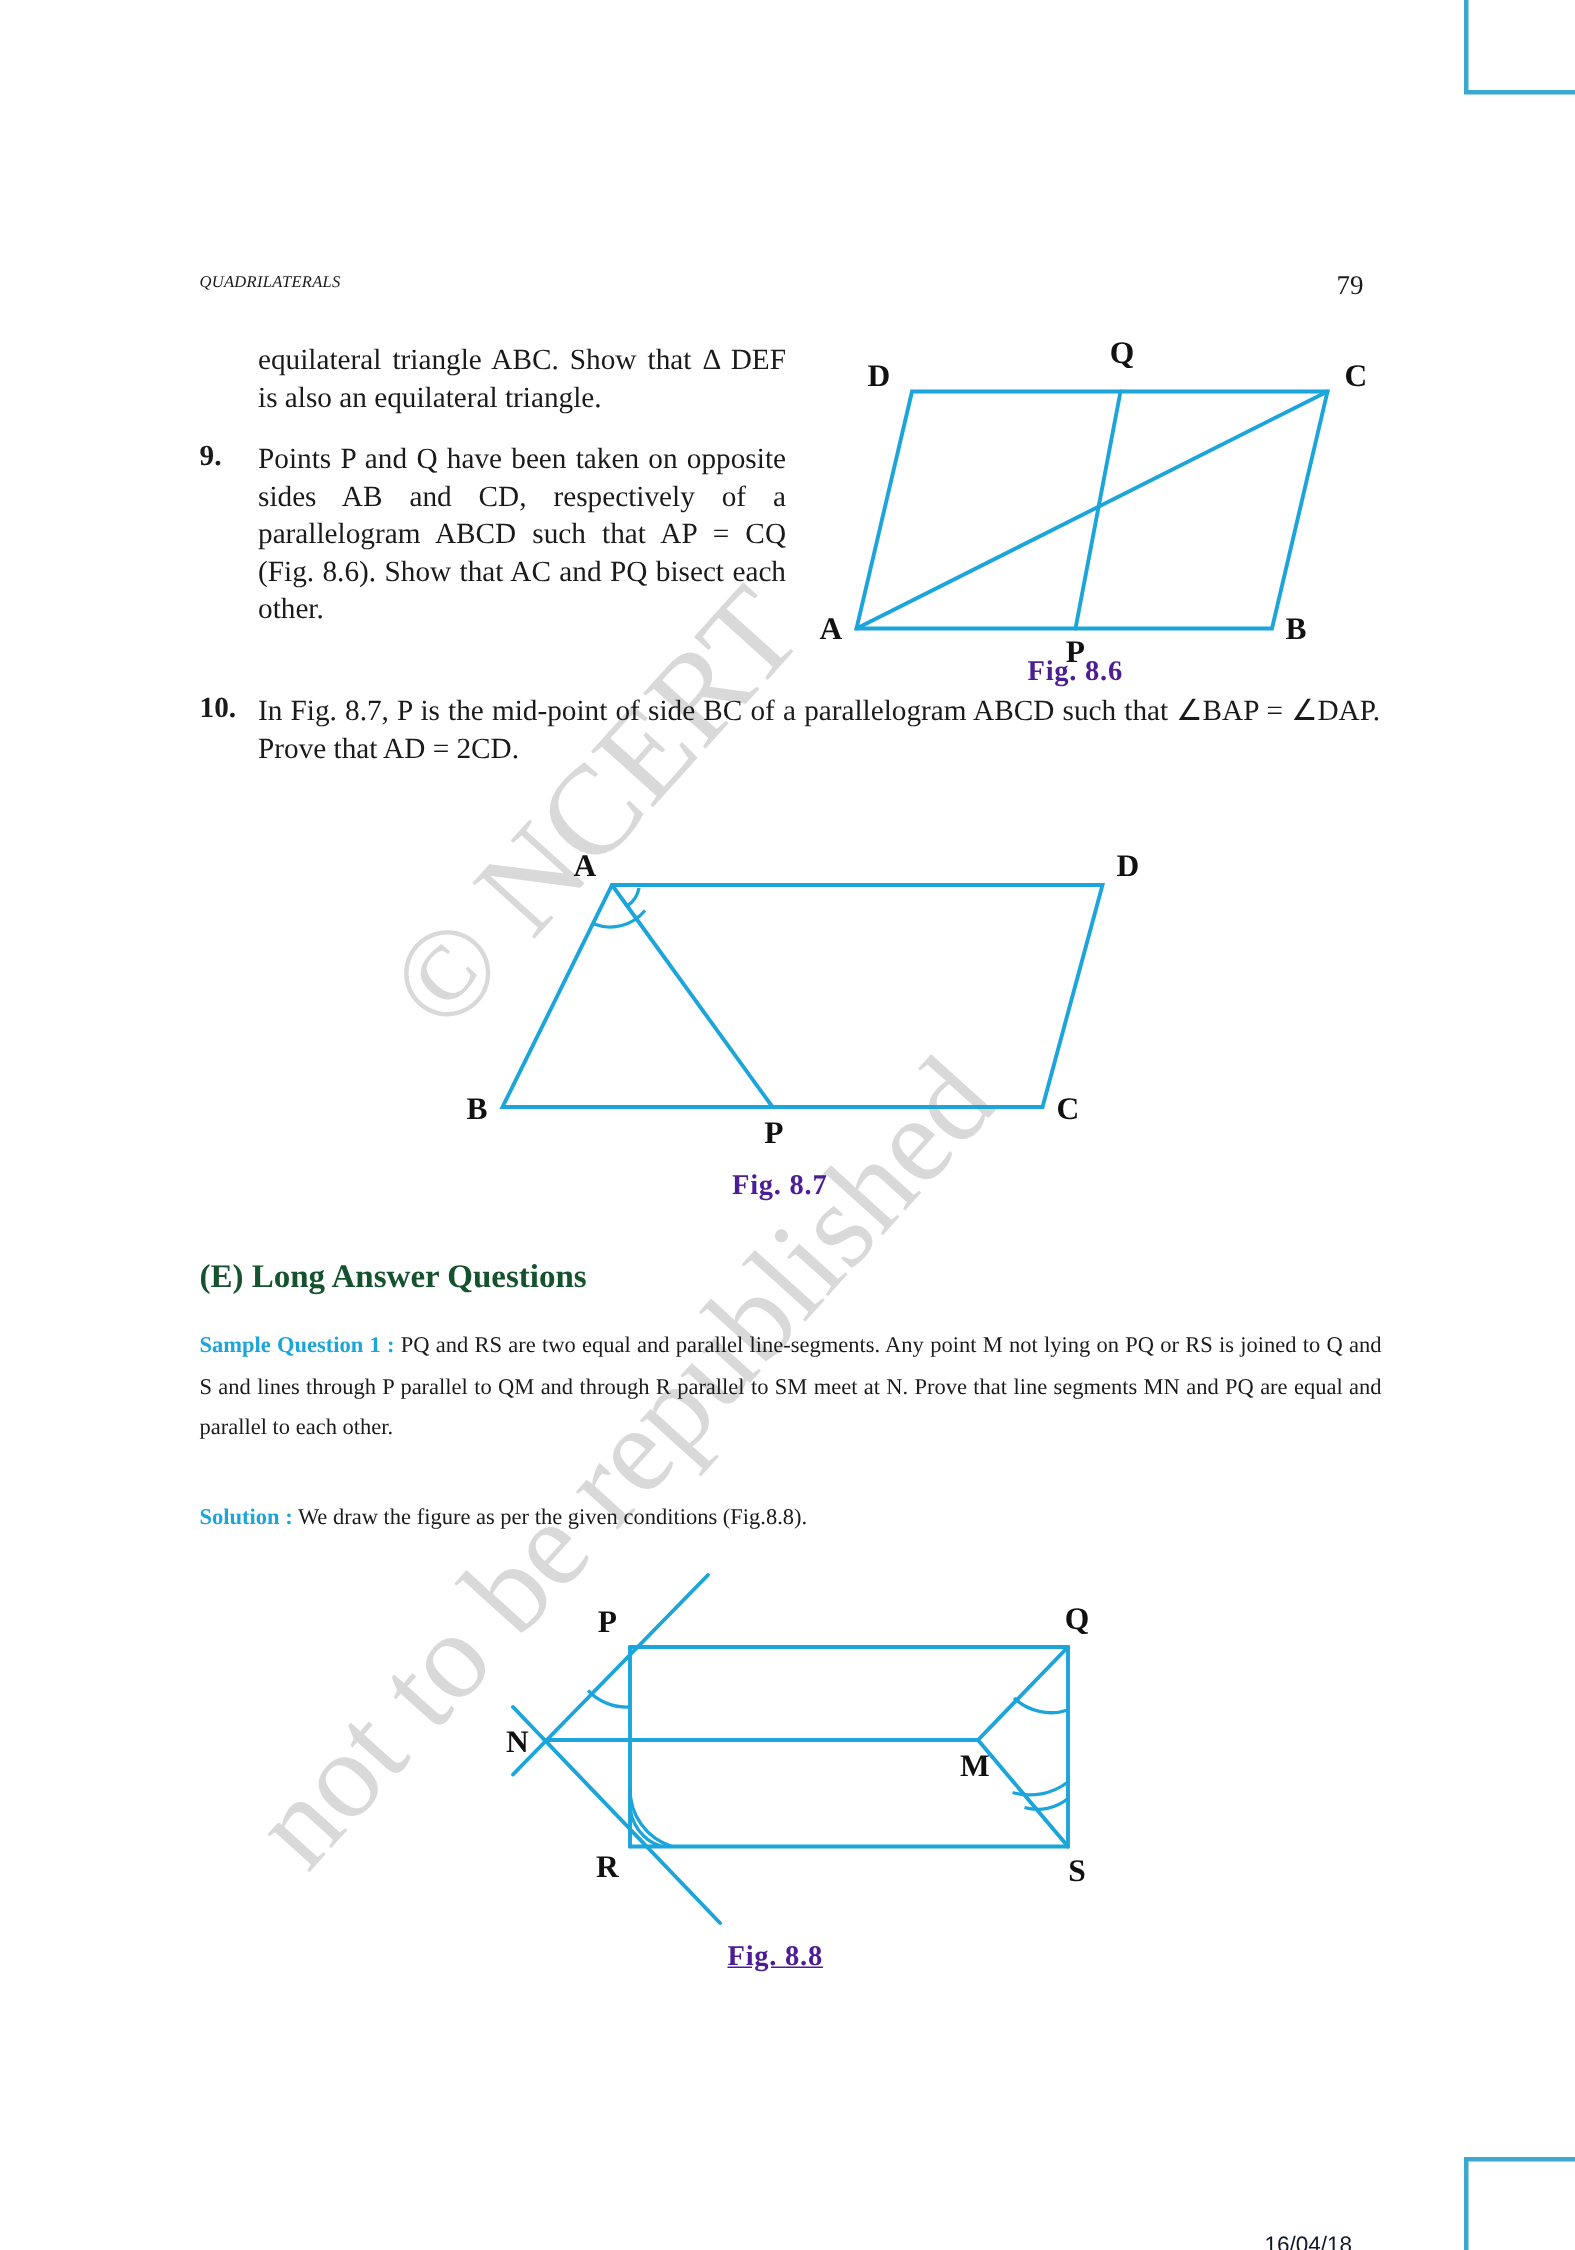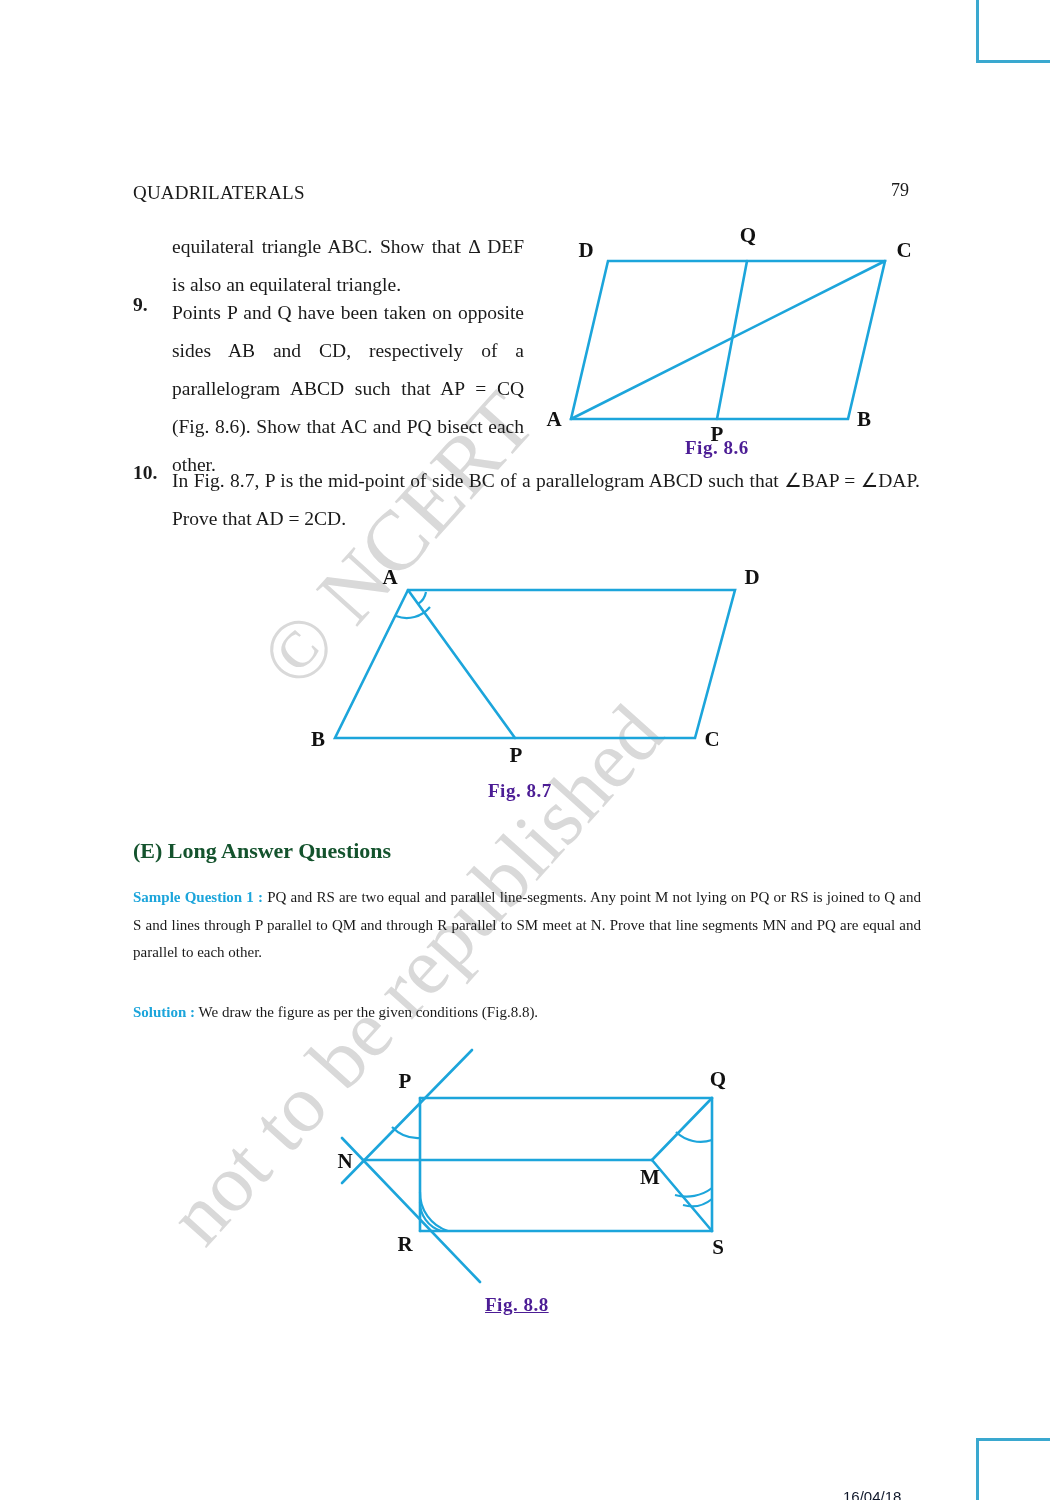--- a/index.html
+++ b/index.html
@@ -58,37 +58,38 @@
   .page {
     position: absolute;
     left: 0; top: 0;
     width: 1050px; height: 1500px;
     z-index: 2;
   }
 
   .runhead {
     position: absolute;
     left: 133px; top: 182px;
-    font-size: 19px;
+    font-size: 11px;
     letter-spacing: 0.2px;
     font-family: "Liberation Serif", serif;
+    font-style: italic;
   }
   .pageno {
     position: absolute;
     left: 880px; top: 180px;
     width: 40px;
     text-align: center;
     font-size: 18px;
   }
 
   
   .qtext {
     position: absolute;
     font-size: 19.5px;
-    line-height: 38px;
+    line-height: 25px;
     text-align: justify;
   }
   .q8cont  { left: 172px; top: 228px;  width: 352px; }
   .qnum {
     position: absolute;
     font-weight: bold;
     font-size: 19.5px;
   }
   .q9num  { left: 133px; top: 294px; }
   .q9body { left: 172px; top: 294px; width: 352px;

